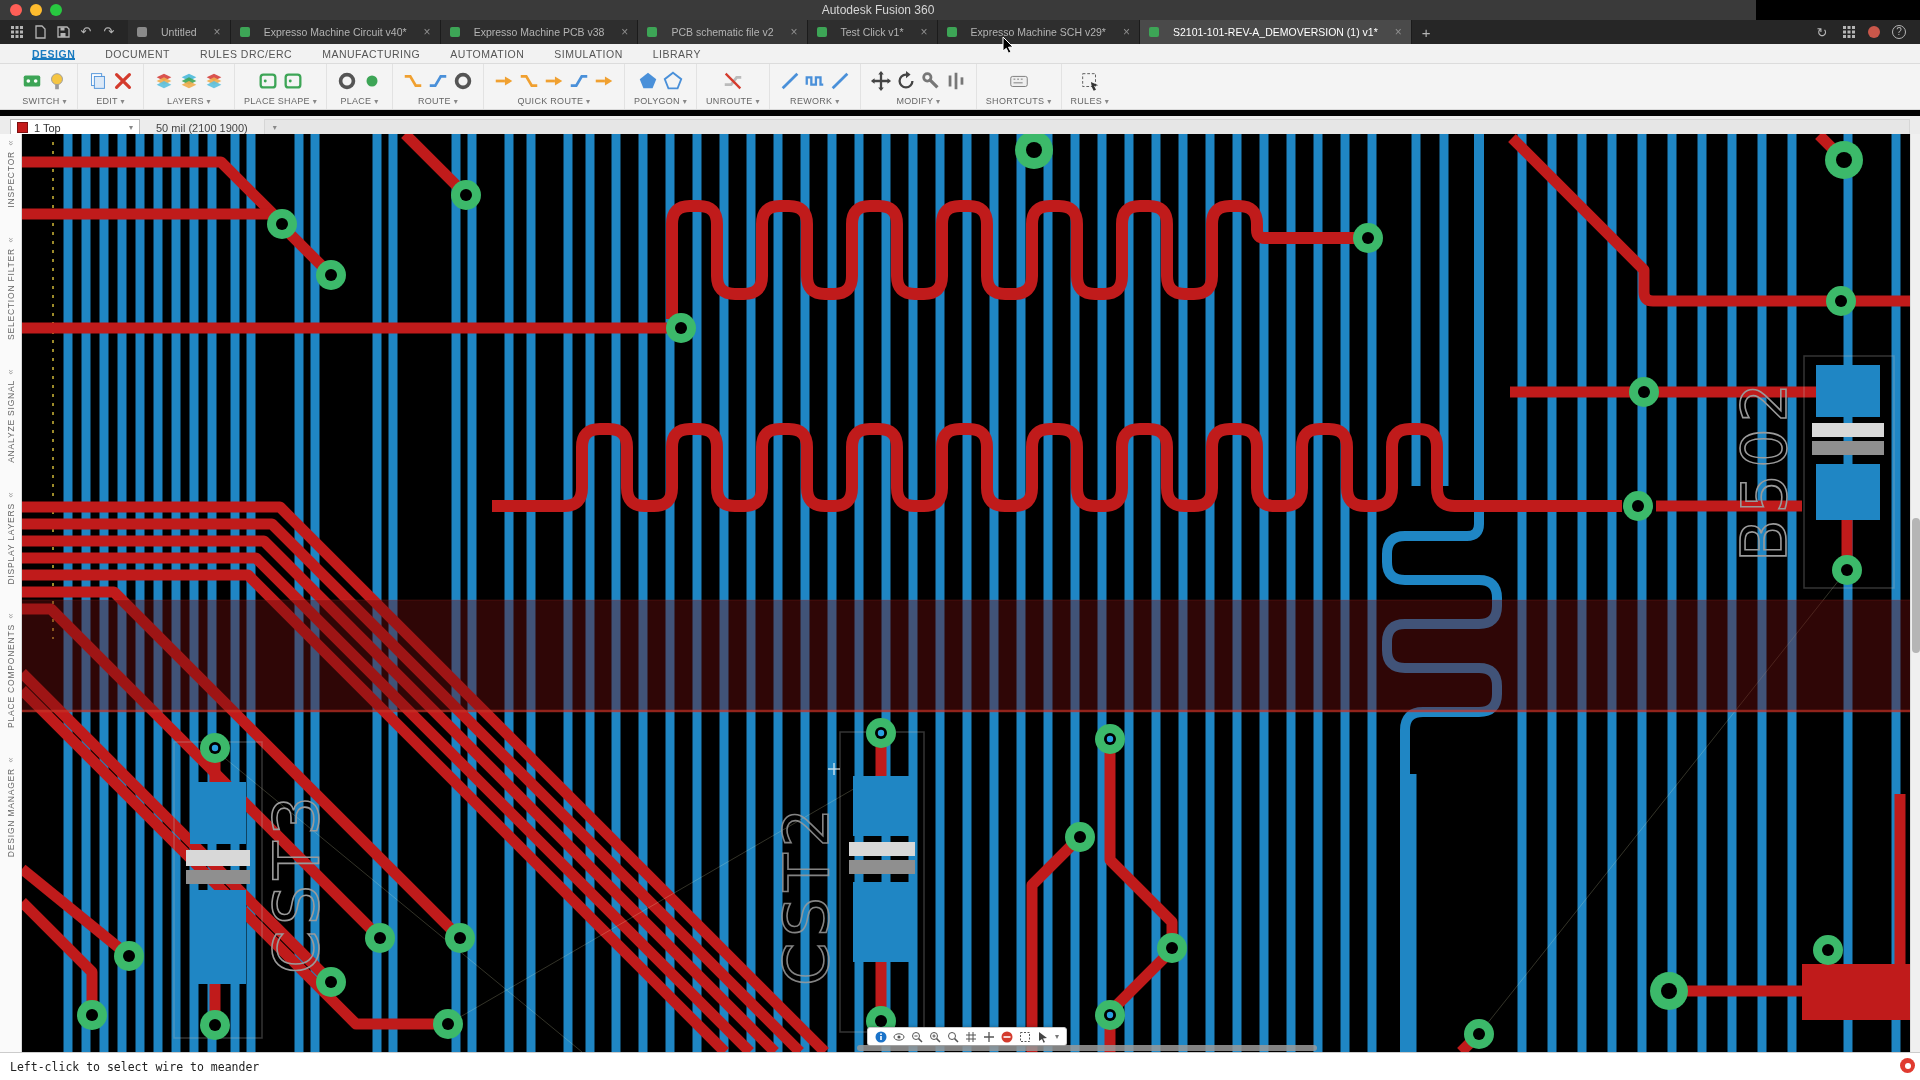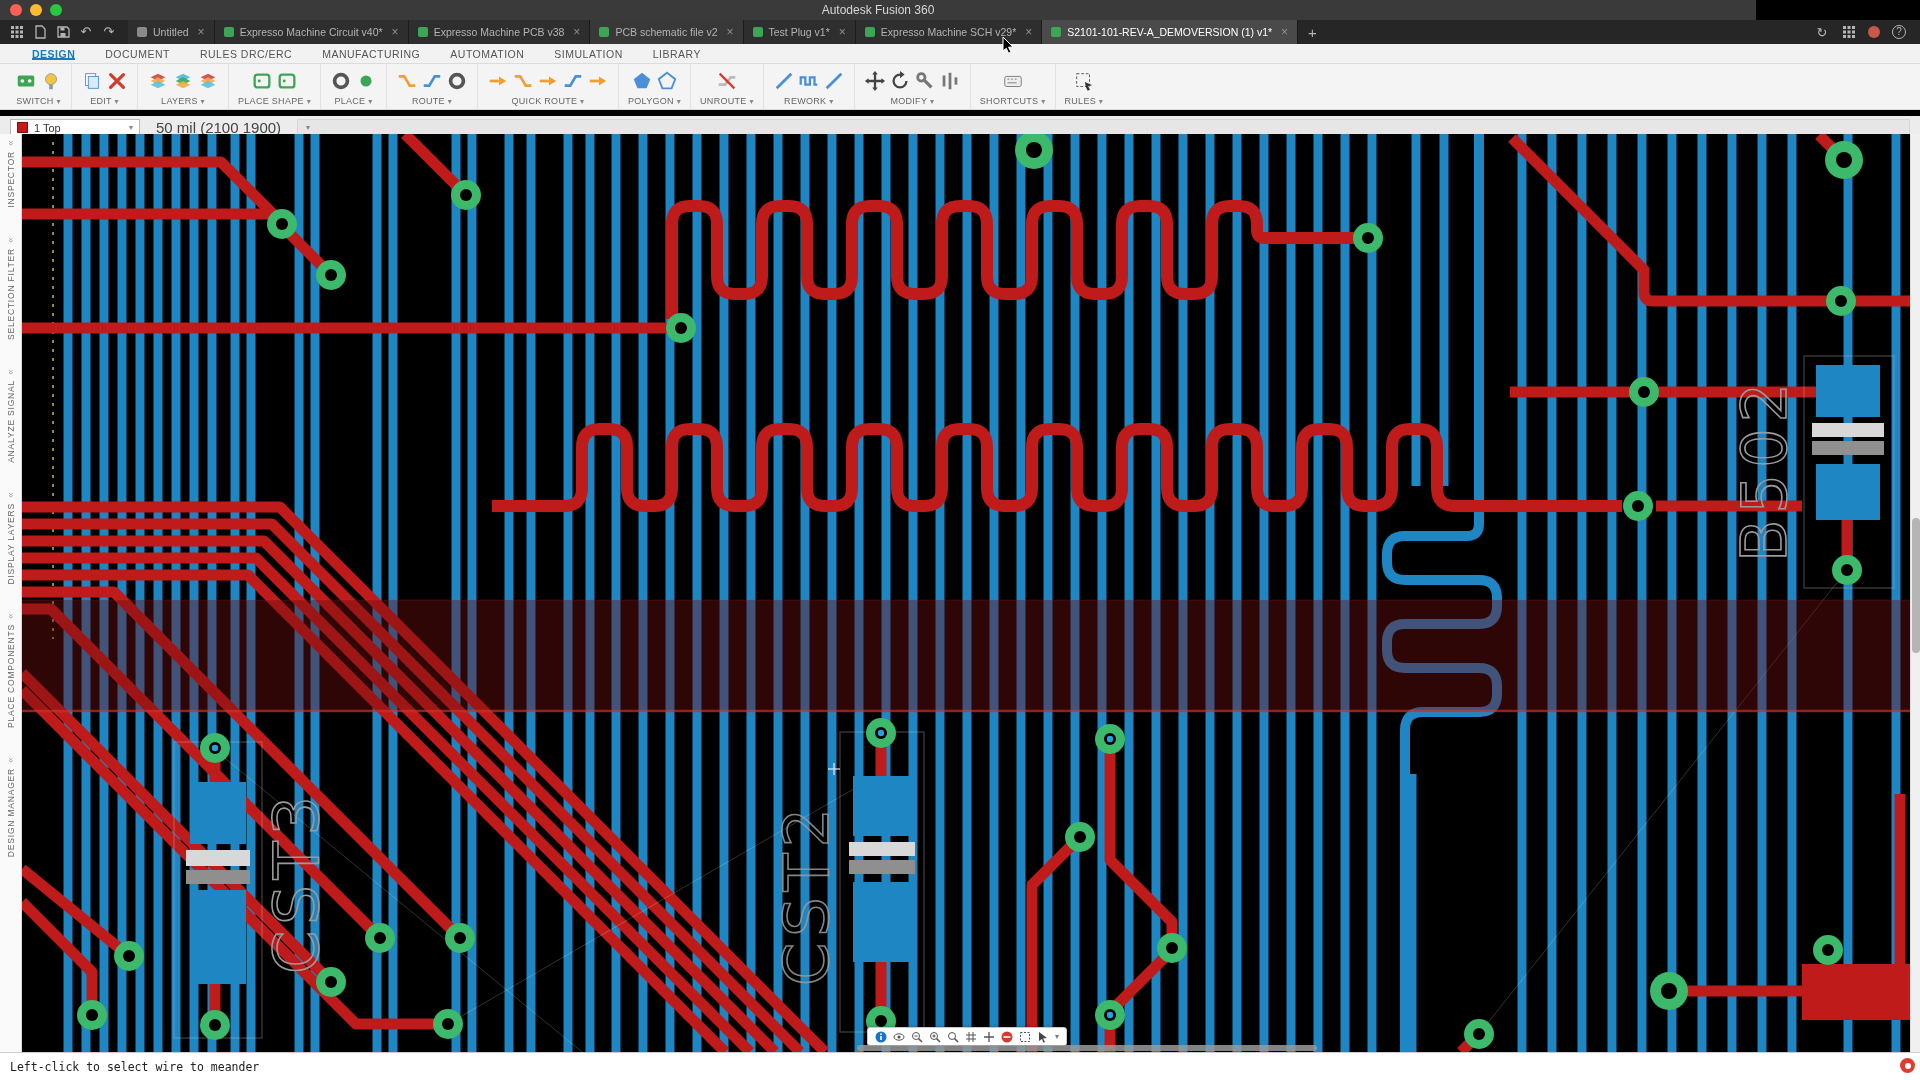--- a/index.html
+++ b/index.html
@@ -11,21 +11,21 @@
     background:#3a3a3a; color:#d6d6d6; font-size:12px; text-align:center; line-height:20px; }
   .traffic { position:absolute; left:10px; top:4px; display:flex; gap:8px; }
   .tdot { width:12px; height:12px; border-radius:50%; }
   .tdot.red{background:#ff5f57}.tdot.yellow{background:#febc2e}.tdot.green{background:#28c840}
 
   
   .tabstrip { position:absolute; top:20px; left:0; width:1920px; height:24px;
     background:#262626; display:flex; align-items:stretch; }
   .quick-icons { display:flex; align-items:center; gap:9px; padding:0 12px 0 10px; }
   .qicon { width:14px; height:14px; color:#b5b5b5; font-size:13px; line-height:14px; text-align:center; }
-  .tab { display:flex; align-items:center; gap:6px; padding:0 9px; background:#2e2e2e;
+  .tab { display:flex; align-items:center; gap:14px; padding:0 9px; background:#2e2e2e;
     border-right:1px solid #1b1b1b; color:#b3b3b3; font-size:10.5px; white-space:nowrap; }
   .tab.hover { background:#383838; }
   .tab.active { background:#4a4a4a; color:#fff; }
   .tab-chip { width:10px; height:10px; border-radius:2px; flex:0 0 auto; }
   .chip-doc{background:#8a8a8a}.chip-green{background:#3da556}
   .tab-close { color:#8f8f8f; font-size:12px; margin-left:3px; }
   .tab-add { color:#b5b5b5; font-size:15px; display:flex; align-items:center; padding:0 10px; }
   .strip-right { display:flex; align-items:center; gap:12px; margin-left:auto; padding-right:14px; }
   .sricon { color:#b5b5b5; font-size:13px; width:16px; text-align:center; }
   .help-badge { width:14px; height:14px; border:1px solid #b5b5b5; border-radius:50%;
@@ -34,37 +34,37 @@
 
   
   .ribbonbar { position:absolute; top:44px; left:0; width:1920px; height:20px;
     background:#f2f2f2; border-bottom:1px solid #dcdcdc; display:flex; gap:30px;
     padding-left:32px; font-size:10.5px; letter-spacing:.5px; color:#555; align-items:center; }
   .ribbon-item { display:flex; align-items:center; }
   .ribbon-item.active { color:#1a7bc0; font-weight:bold; box-shadow:inset 0 -2px 0 #1a7bc0; }
 
   
   .toolbar { position:absolute; top:64px; left:0; width:1920px; height:46px;
-    background:#f4f4f4; border-bottom:1px solid #d8d8d8; display:flex; align-items:stretch; padding-left:6px; }
+    background:#f4f4f4; border-bottom:1px solid #d8d8d8; display:flex; align-items:stretch; padding-left:12px; }
   .tgroup { display:flex; flex-direction:column; align-items:center; justify-content:center; padding:0 9px; }
   .tgroup + .tgroup { border-left:1px solid #e2e2e2; }
   .tg-icons { display:flex; gap:3px; align-items:center; height:27px; }
   .ticon { width:22px; height:22px; }
   .tg-label { font-size:9px; color:#666; letter-spacing:.3px; margin-top:1px; white-space:nowrap; }
   .caret { color:#888; font-size:8px; }
 
   
   .cmdrow { position:absolute; top:116px; left:0; width:1920px; height:24px;
     background:#ececec; border-bottom:1px solid #cfcfcf; display:flex; align-items:center;
     padding:0 10px; gap:16px; }
   .layer-dd { display:flex; align-items:center; gap:6px; background:#fff; border:1px solid #b9b9b9;
     height:17px; width:130px; padding:0 6px; font-size:11px; color:#333; }
   .layer-swatch { width:11px; height:11px; background:#c41a1a; border:1px solid #7d1010; }
   .layer-dd .caret { margin-left:auto; }
-  .coords { font-size:15px; color:#444; }
+  .coords { font-size:11px; color:#444; }
   .cmdline { flex:1; height:18px; background:#e6e6e6; border:1px solid #d6d6d6;
     display:flex; align-items:center; padding:0 8px; }
   .cmdline input { flex:1; border:none; background:transparent; font-size:11px; color:#666; outline:none;
     font-family:"Liberation Sans", sans-serif; }
 
   
   .workspace { position:absolute; top:134px; left:0; width:1920px; height:918px; display:flex; }
   .leftpanel { width:22px; background:#fafafa; border-right:1px solid #d8d8d8;
     display:flex; flex-direction:column; align-items:center; padding-top:4px; }
   .lp-item { display:flex; flex-direction:column; align-items:center; margin-bottom:27px; }
@@ -247,21 +247,21 @@
     <span>Expresso Machine PCB v38</span>
     <span class="tab-close">×</span>
   </div>
   <div class="tab hover">
     <span class="tab-chip chip-green"></span>
     <span>PCB schematic file v2</span>
     <span class="tab-close">×</span>
   </div>
   <div class="tab">
     <span class="tab-chip chip-green"></span>
-    <span>Test Plug v1*</span>
+    <span>Test Click v1*</span>
     <span class="tab-close">×</span>
   </div>
   <div class="tab">
     <span class="tab-chip chip-green"></span>
     <span>Expresso Machine SCH v29*</span>
     <span class="tab-close">×</span>
   </div>
   <div class="tab active">
     <span class="tab-chip chip-green"></span>
     <span>S2101-101-REV-A_DEMOVERSION (1) v1*</span>

